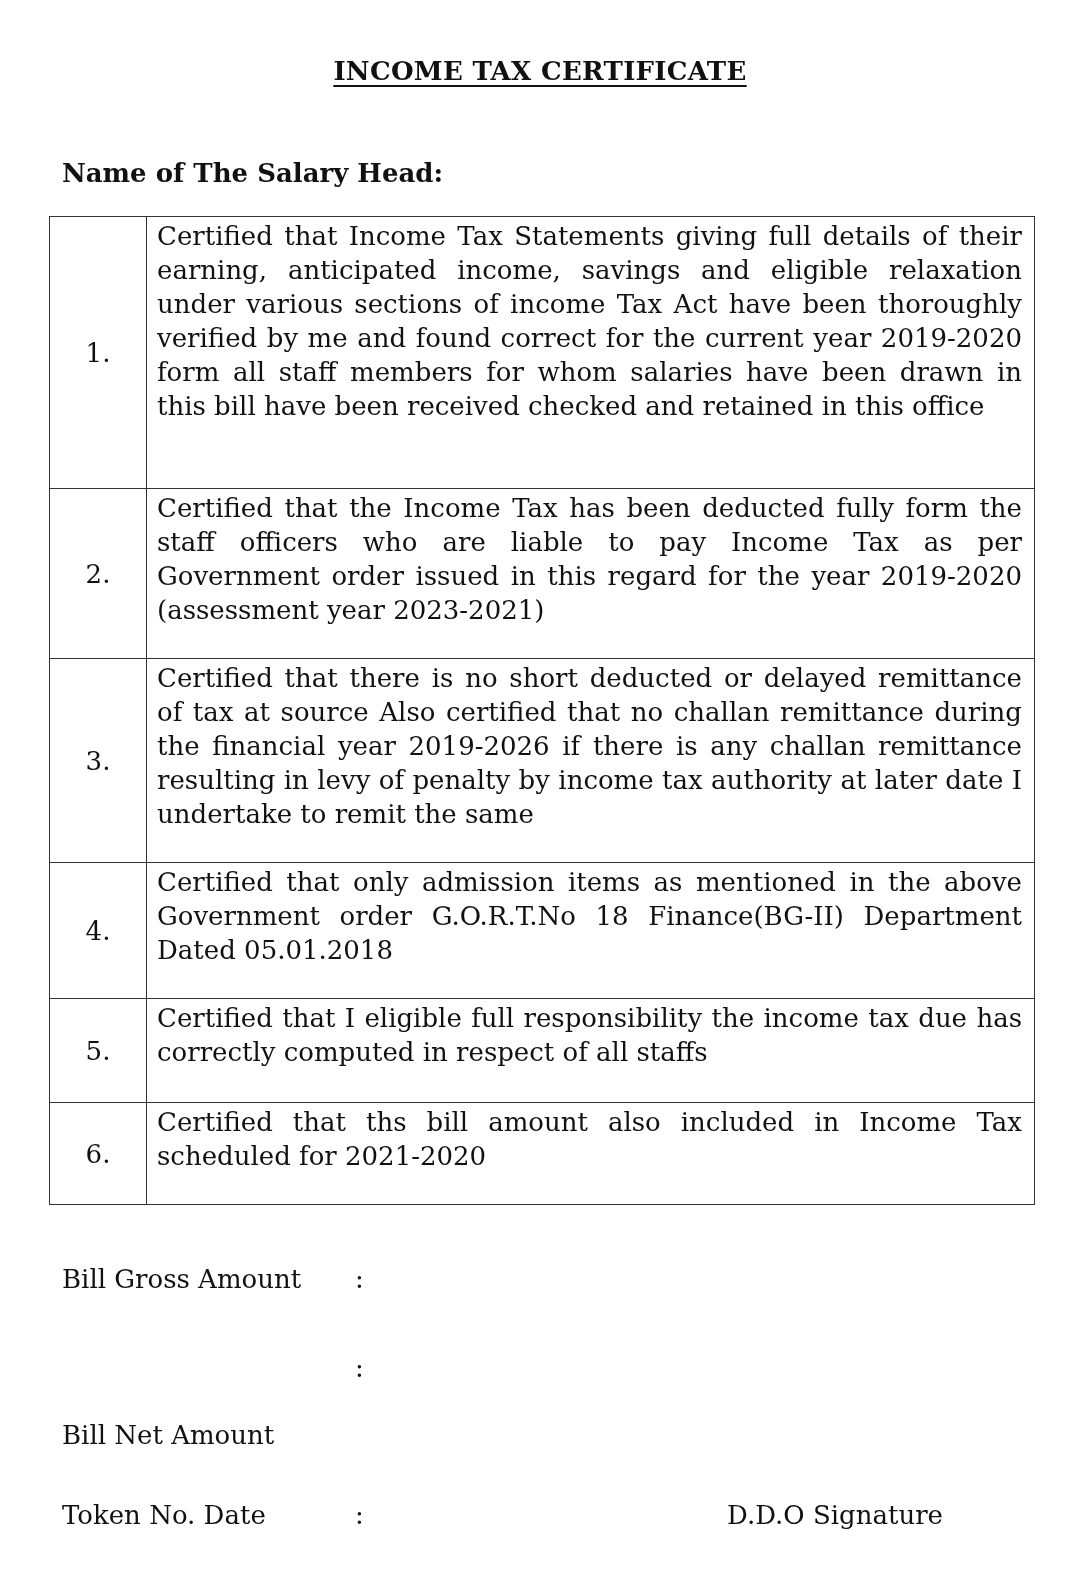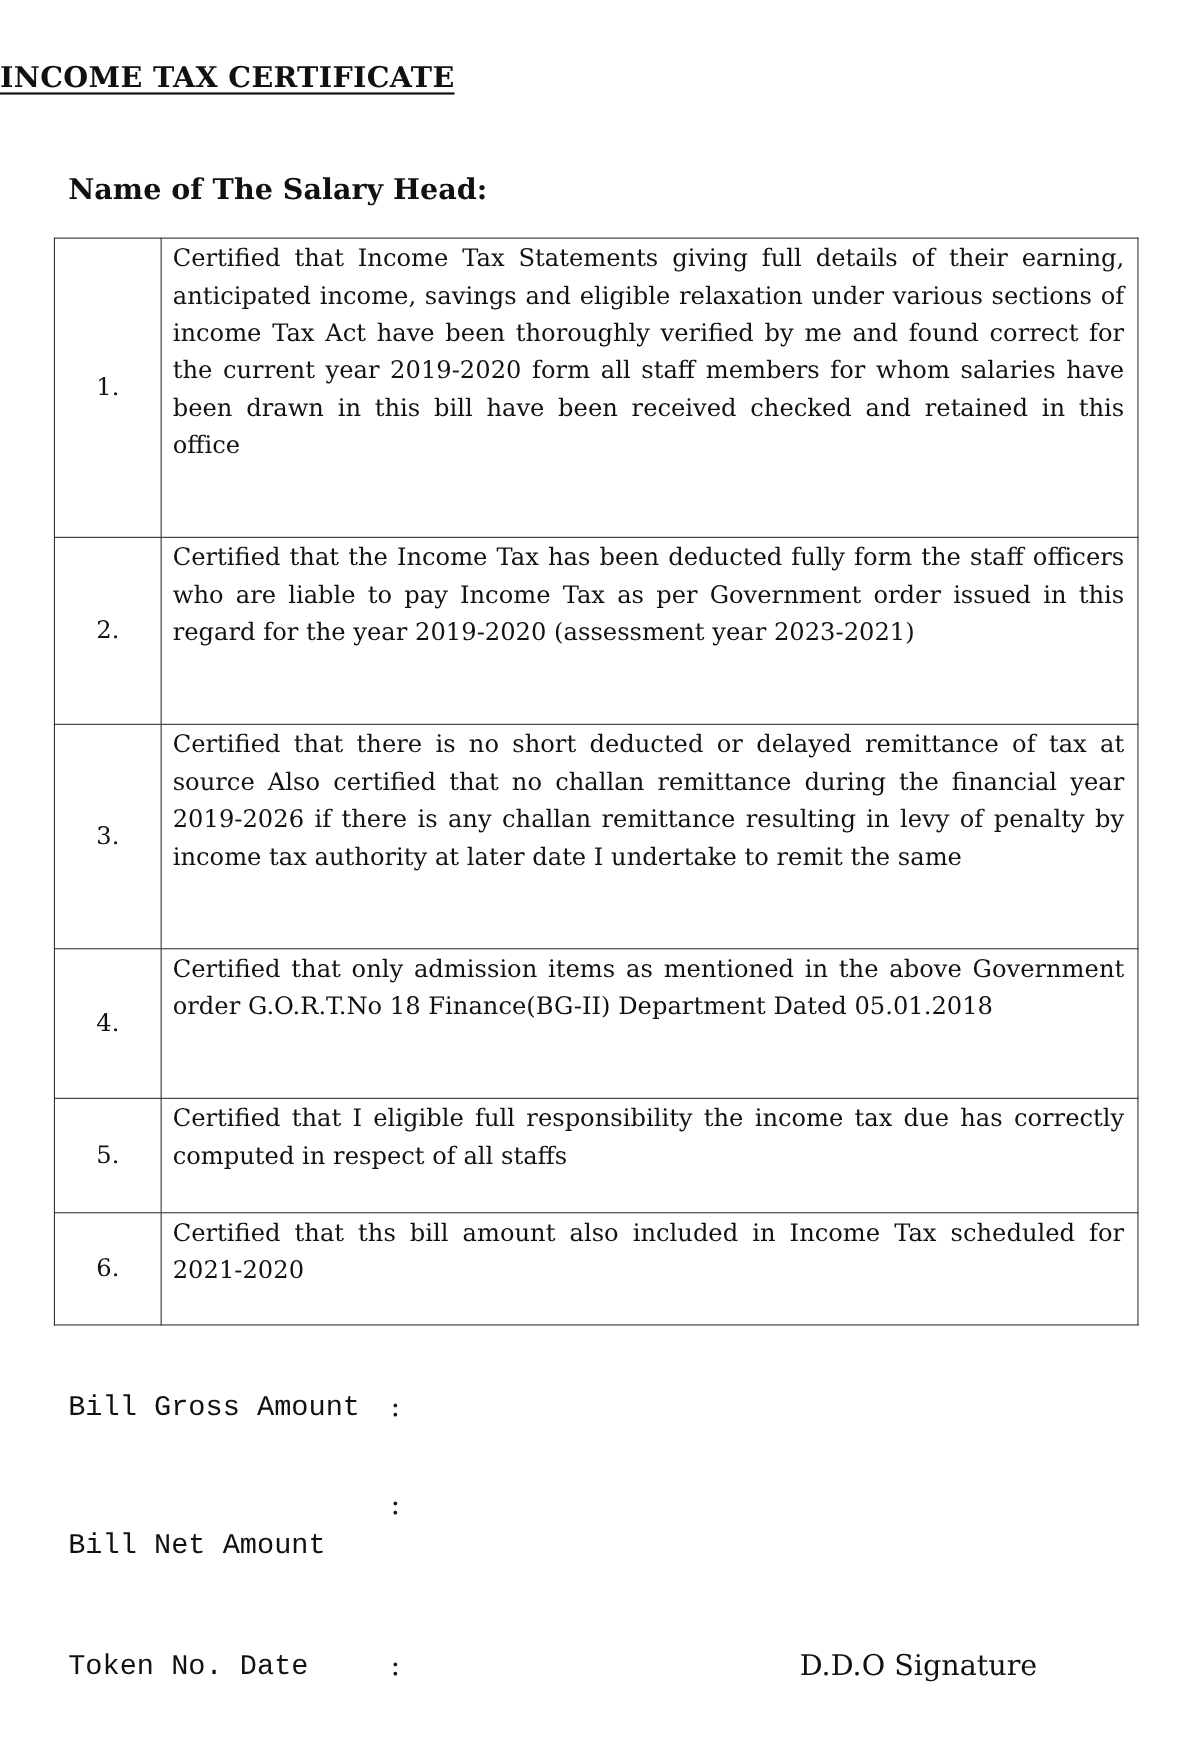--- a/index.html
+++ b/index.html
@@ -1,23 +1,23 @@
 <!DOCTYPE html>
 <html><head>
 <meta charset="utf-8">
 <style>
   html, body { margin:0; padding:0; background:#ffffff; }
   body { width:1080px; height:1587px; position:relative; font-family:"DejaVu Serif", serif; color:#111; }
-  .title { position:absolute; top:56px; left:0; width:1080px; font-weight:bold; font-size:26px; text-decoration:underline; text-underline-offset:5px; letter-spacing:0.3px; }
+  .title { position:absolute; top:56px; left:0; width:1080px; text-align:center; font-weight:bold; font-size:26px; text-decoration:underline; text-underline-offset:5px; letter-spacing:0.3px; }
   .head { position:absolute; top:158px; left:62px; font-weight:bold; font-size:26px; }
   table { position:absolute; top:216px; left:49px; width:986px; border-collapse:collapse; }
-  td { border:1.5px solid #333; vertical-align:top; font-size:22px; line-height:34px; }
+  td { border:1.5px solid #333; vertical-align:top; font-size:26px; line-height:34px; }
   td.num { width:94px; text-align:center; vertical-align:middle; }
   td.txt { padding:2px 12px 0 10px; text-align:justify; }
-  .field { position:absolute; left:62px; font-size:26px;font-family:Liberation Mono, monospace; }
+  .field { position:absolute; left:62px; font-size:26px; }
   .colon { position:absolute; left:355px; font-size:26px; }
   .sig { position:absolute; left:727px; top:1500px; font-size:26px; }
 </style>
 </head>
 <body>
 
 <div class="title">INCOME TAX CERTIFICATE</div>
 <div class="head">Name of The Salary Head:</div>
 
 <table>
@@ -45,19 +45,19 @@
       <tr style="height: 102px;">
         <td class="num">6.</td>
         <td class="txt">Certified that ths bill amount also included in Income Tax scheduled for 2021-2020</td>
       </tr>
     </tbody>
 </table>
 
 <div class="field" style="top:1264px">Bill Gross Amount</div>
 <div class="colon" style="top:1264px">:</div>
 
-<div class="field" style="top:1390px">Bill Net Amount</div>
+<div class="field" style="top:1420px">Bill Net Amount</div>
 <div class="colon" style="top:1353px">:</div>
 
 <div class="field" style="top:1500px">Token No. Date</div>
 <div class="colon" style="top:1500px">:</div>
 
 <div class="sig">D.D.O Signature</div>
 
 </body></html>

